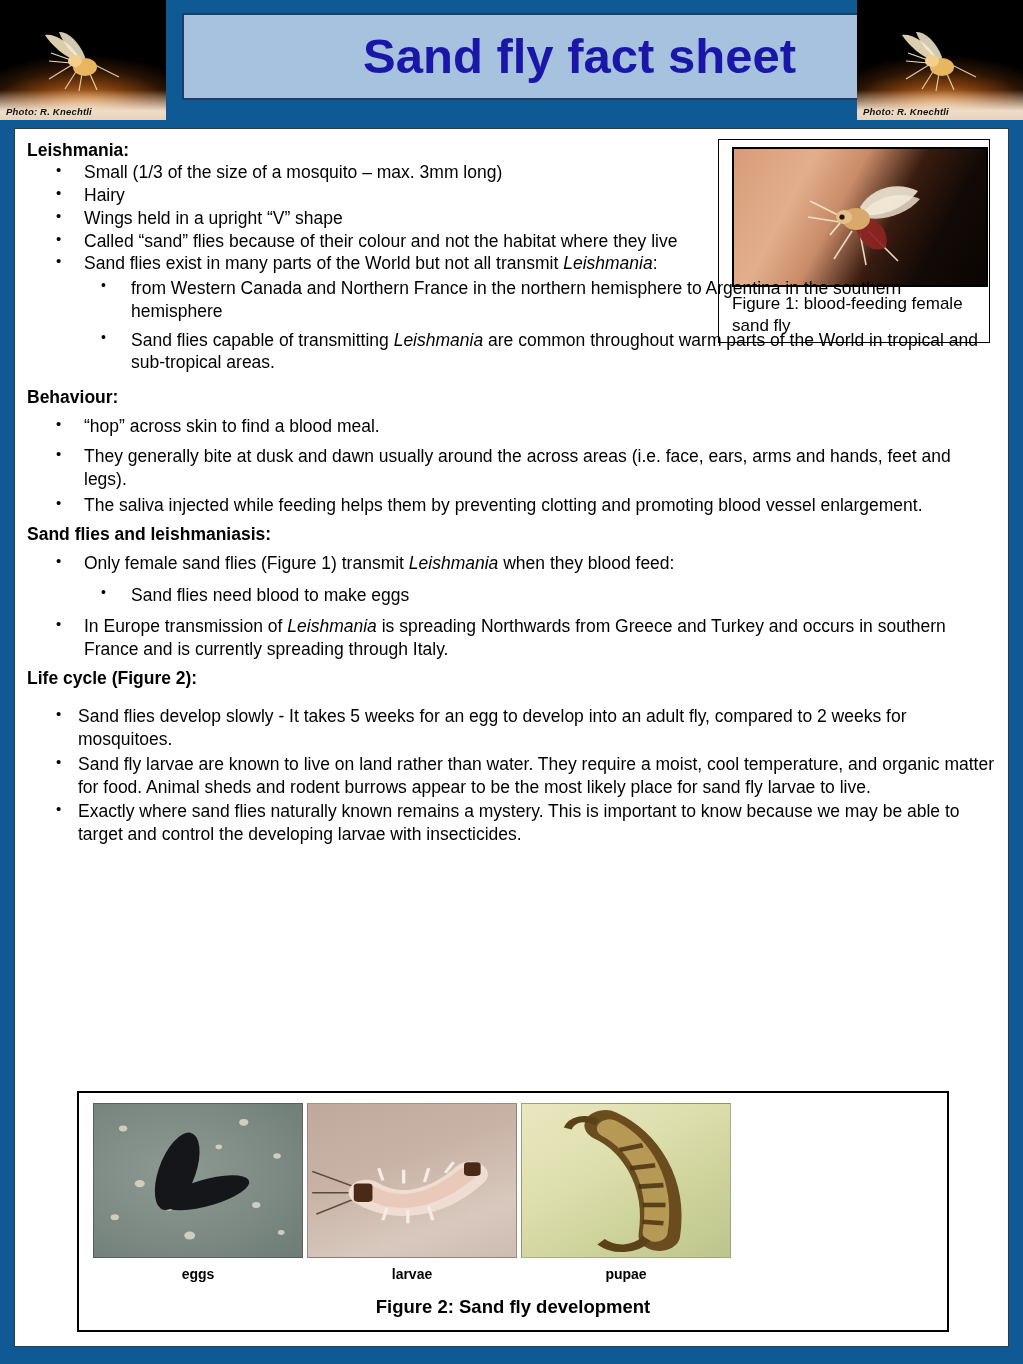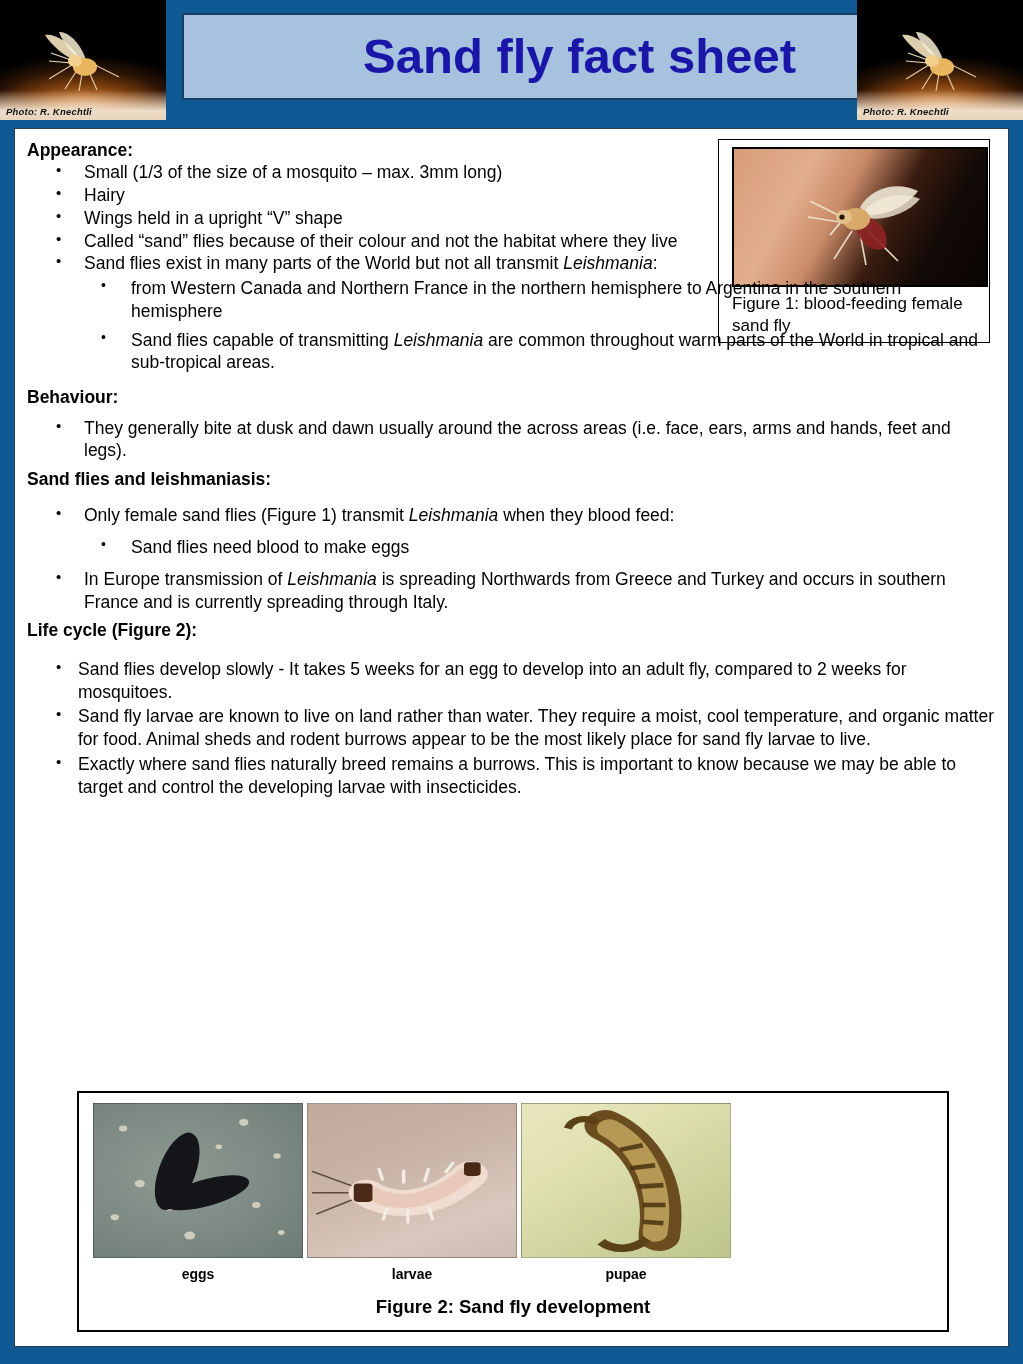--- a/index.html
+++ b/index.html
@@ -293,57 +293,59 @@
           <path d="M66 44 C82 44 96 56 92 74 C80 82 66 70 62 56 Z" fill="#8c2322" opacity=".92"></path>
           <ellipse cx="62" cy="46" rx="14" ry="11" fill="#d8a96a"></ellipse>
           <ellipse cx="50" cy="44" rx="8" ry="7" fill="#e6c08a"></ellipse>
           <circle cx="48" cy="44" r="2.6" fill="#231208"></circle>
           <path d="M46 50 L36 62" stroke="#efe3cc" stroke-width="1.8" fill="none"></path>
         </svg>
       </div>
       <div class="cap">Figure 1: blood-feeding female sand fly</div>
     </div>
 
-    <div class="h-sec">Appearance:</div>
+    <div class="h-sec">Leishmania:</div>
     <ul class="lvl1 sp-appearance">
       <li>Small (1/3 of the size of a mosquito – max. 3mm long)</li>
       <li>Hairy</li>
       <li>Wings held in a upright “V” shape</li>
       <li style="max-width:690px">Called “sand” flies because of their colour and not the habitat where they live</li>
     </ul>
 
     <ul class="lvl1 sp-location">
       <li><span>Sand flies exist in many parts of the World but not all transmit </span><em>Leishmania</em><span>:</span></li>
     </ul>
     <ul class="lvl2 sp-loc-sub" style="margin-left:57px;margin-top:2px">
       <li><span>from Western Canada and Northern France in the northern hemisphere to Argentina in the southern hemisphere</span></li>
       <li style="margin-top:6px"><span>Sand flies capable of transmitting </span><em>Leishmania</em><span> are common throughout warm parts of the World in tropical and sub-tropical areas.</span></li>
     </ul>
 
     <div class="h-sec" style="margin-top:12px">Behaviour:</div>
     <ul class="lvl1 sp-behav" style="margin-top:6px">
+      <li>“hop” across skin to find a blood meal.</li>
       <li style="margin-top:8px">They generally bite at dusk and dawn usually around the across areas (i.e. face, ears, arms and hands, feet and legs).</li>
+      <li style="margin-top:3px">The saliva injected while feeding helps them by preventing clotting and promoting blood vessel enlargement.</li>
     </ul>
 
     <div class="h-sec" style="margin-top:6px">Sand flies and leishmaniasis:</div>
-    <ul class="lvl1" style="margin-top:14px">
+    <ul class="lvl1" style="margin-top:7px">
       <li><span>Only female sand flies (Figure 1) transmit </span><em>Leishmania</em><span> when they blood feed:</span></li>
     </ul>
     <ul class="lvl2" style="margin-left:57px;margin-top:9px">
       <li>Sand flies need blood to make eggs</li>
     </ul>
     <ul class="lvl1" style="margin-top:9px">
       <li><span>In Europe transmission of </span><em>Leishmania</em><span> is spreading Northwards from Greece and Turkey and occurs in southern France and is currently spreading through Italy.</span></li>
     </ul>
 
     <div class="h-sec" style="margin-top:6px">Life cycle (Figure 2):</div>
     <ul class="lvl1 sp-life" style="margin-top:16px">
       <li style="padding-left:51px">Sand flies develop slowly - It takes 5 weeks for an egg to develop into an adult fly, compared to 2 weeks for mosquitoes.</li>
       <li style="padding-left:51px;margin-top:2px">Sand fly larvae are known to live on land rather than water.  They require a moist, cool temperature, and organic matter for food.  Animal sheds and rodent burrows appear to be the most likely place for sand fly larvae to live.</li>
-      <li style="padding-left:51px;margin-top:2px">Exactly where sand flies naturally breed remains a burrows. This is important to know because we may be able to target and control the developing larvae with insecticides.</li>
+      <li style="padding-left:51px;margin-top:2px">Exactly where sand flies naturally known remains a mystery. This is important to know because we may be able to target and control the developing larvae with insecticides.</li>
     </ul>
 
     <div class="fig2">
       <div class="strip">
 
         <div class="cell">
           <div class="pane eggs">
             <svg viewBox="0 0 100 100" width="100%" height="100%" preserveAspectRatio="none">
               <g fill="#ded9c6" opacity=".85">
                 <circle cx="14" cy="16" r="2"></circle>

